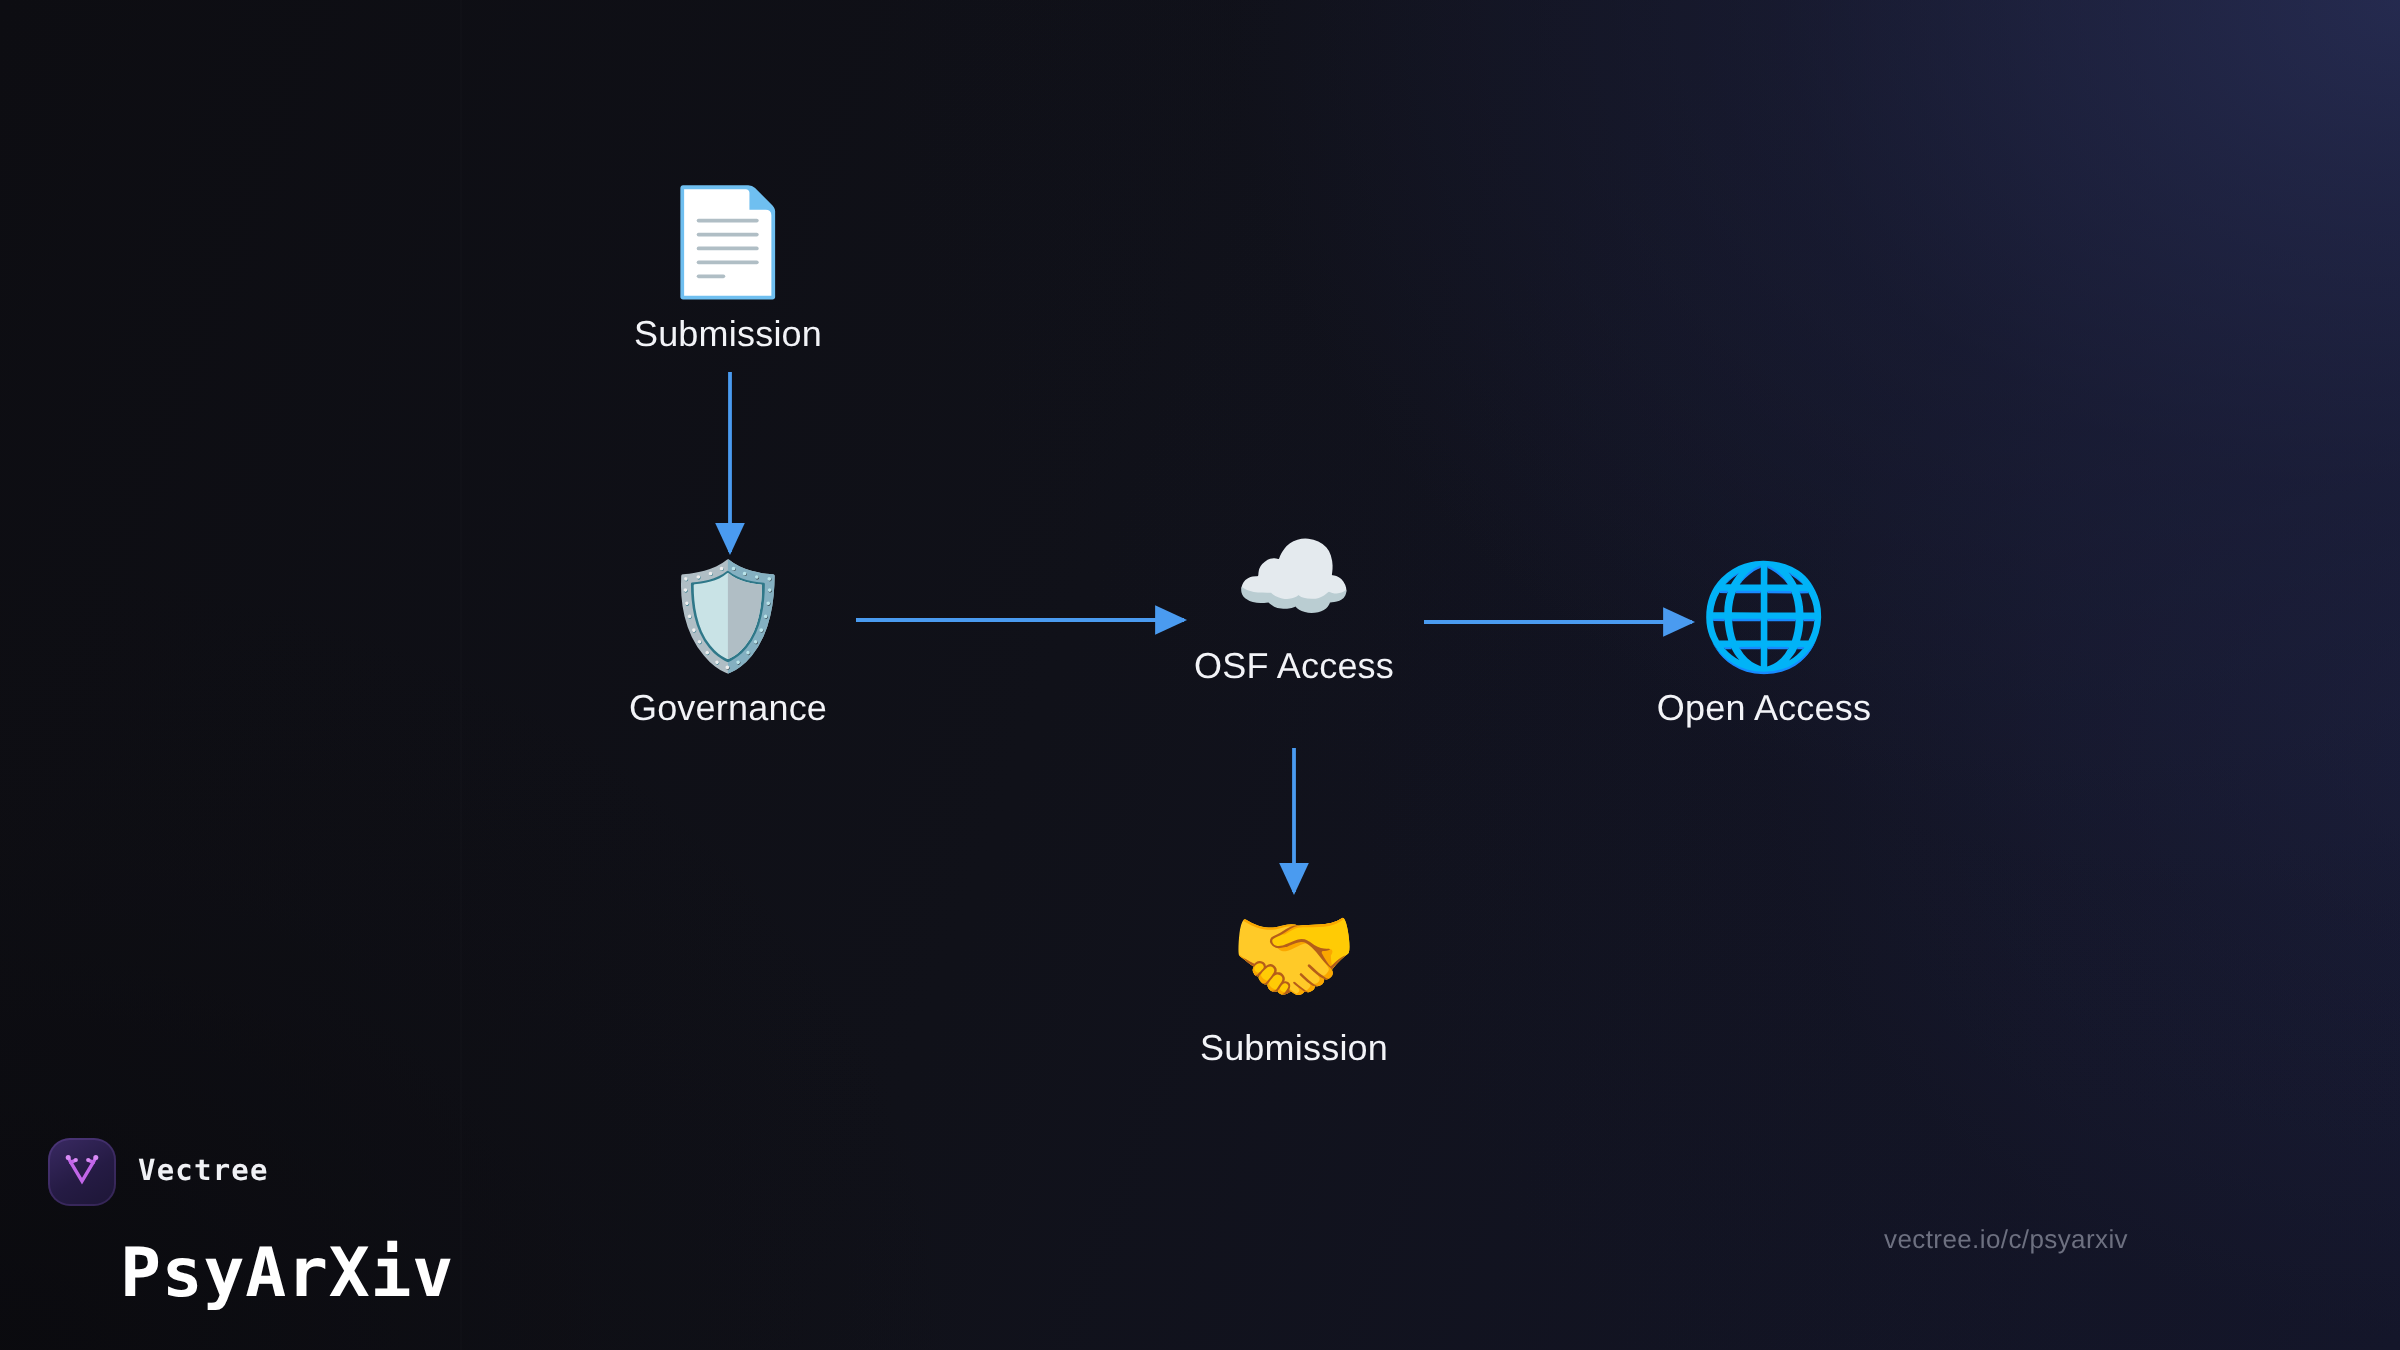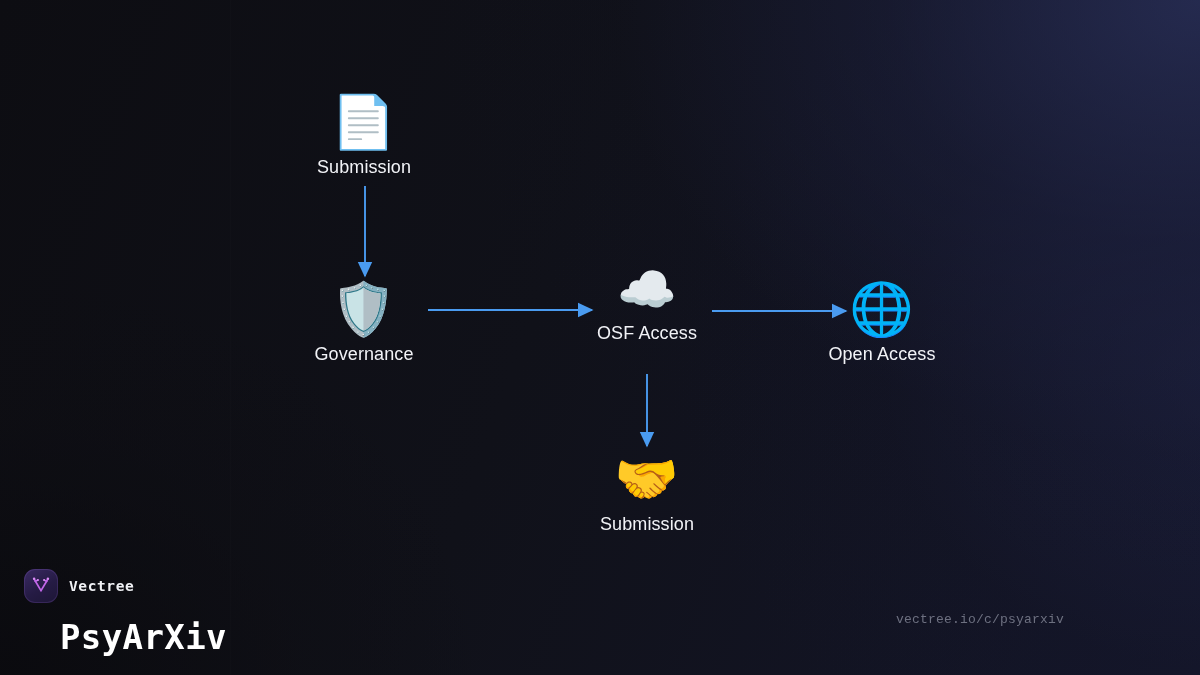--- a/index.html
+++ b/index.html
@@ -114,21 +114,21 @@
     font-weight: 700;
     color: #ffffff;
     letter-spacing: 0.4px;
     line-height: 1;
     margin-left: 36px;
   }
   .footer-url {
     position: absolute;
     right: 24px;
     top: 57px;
-    font-family: Liberation Mono, monospace;
+    font-family: Liberation Sans, sans-serif;
     font-size: 13px;
     color: #6d7080;
     letter-spacing: 0.2px;
   }
 </style>
 </head>
 <body>
 
 <div id="stage">
   <div class="seam"></div>

